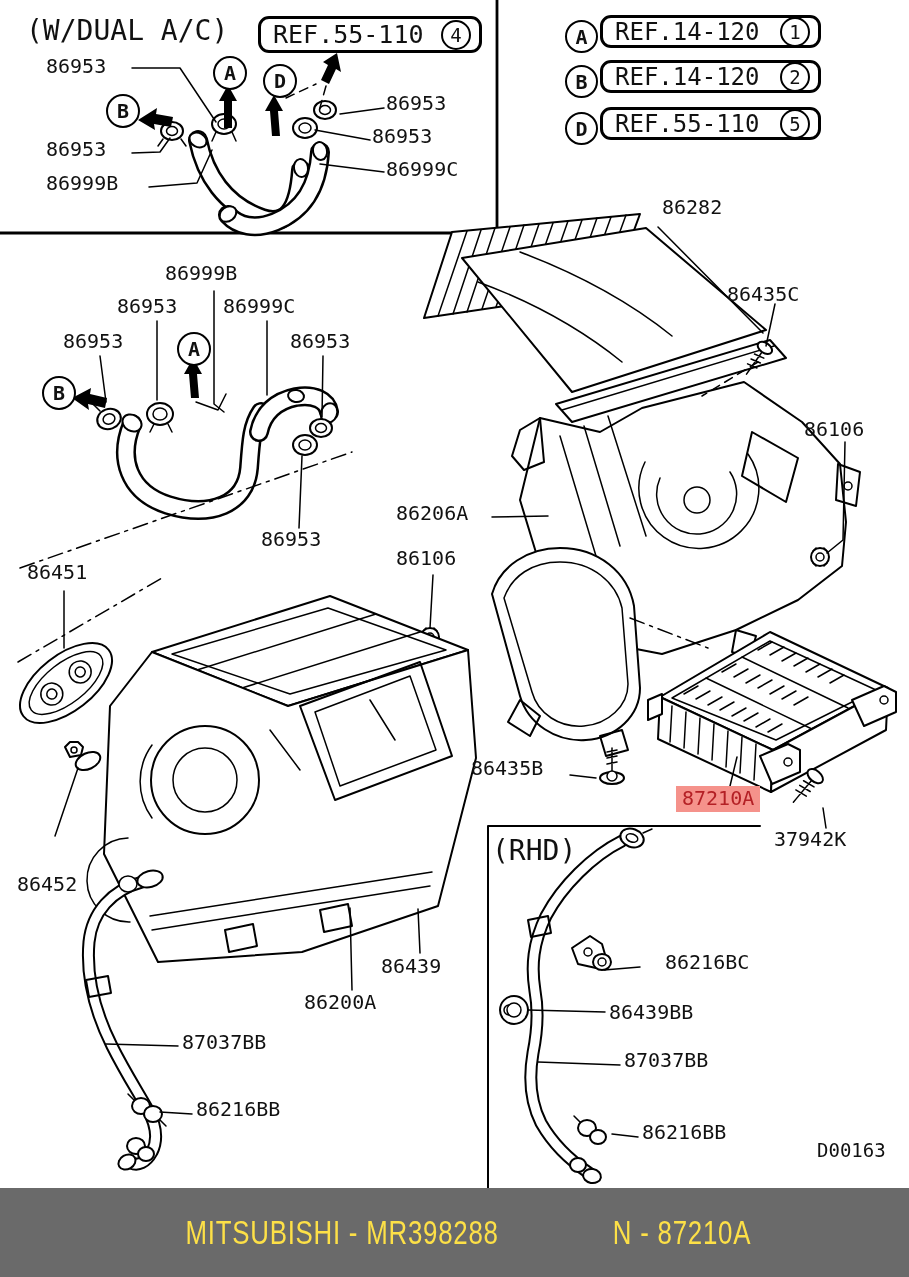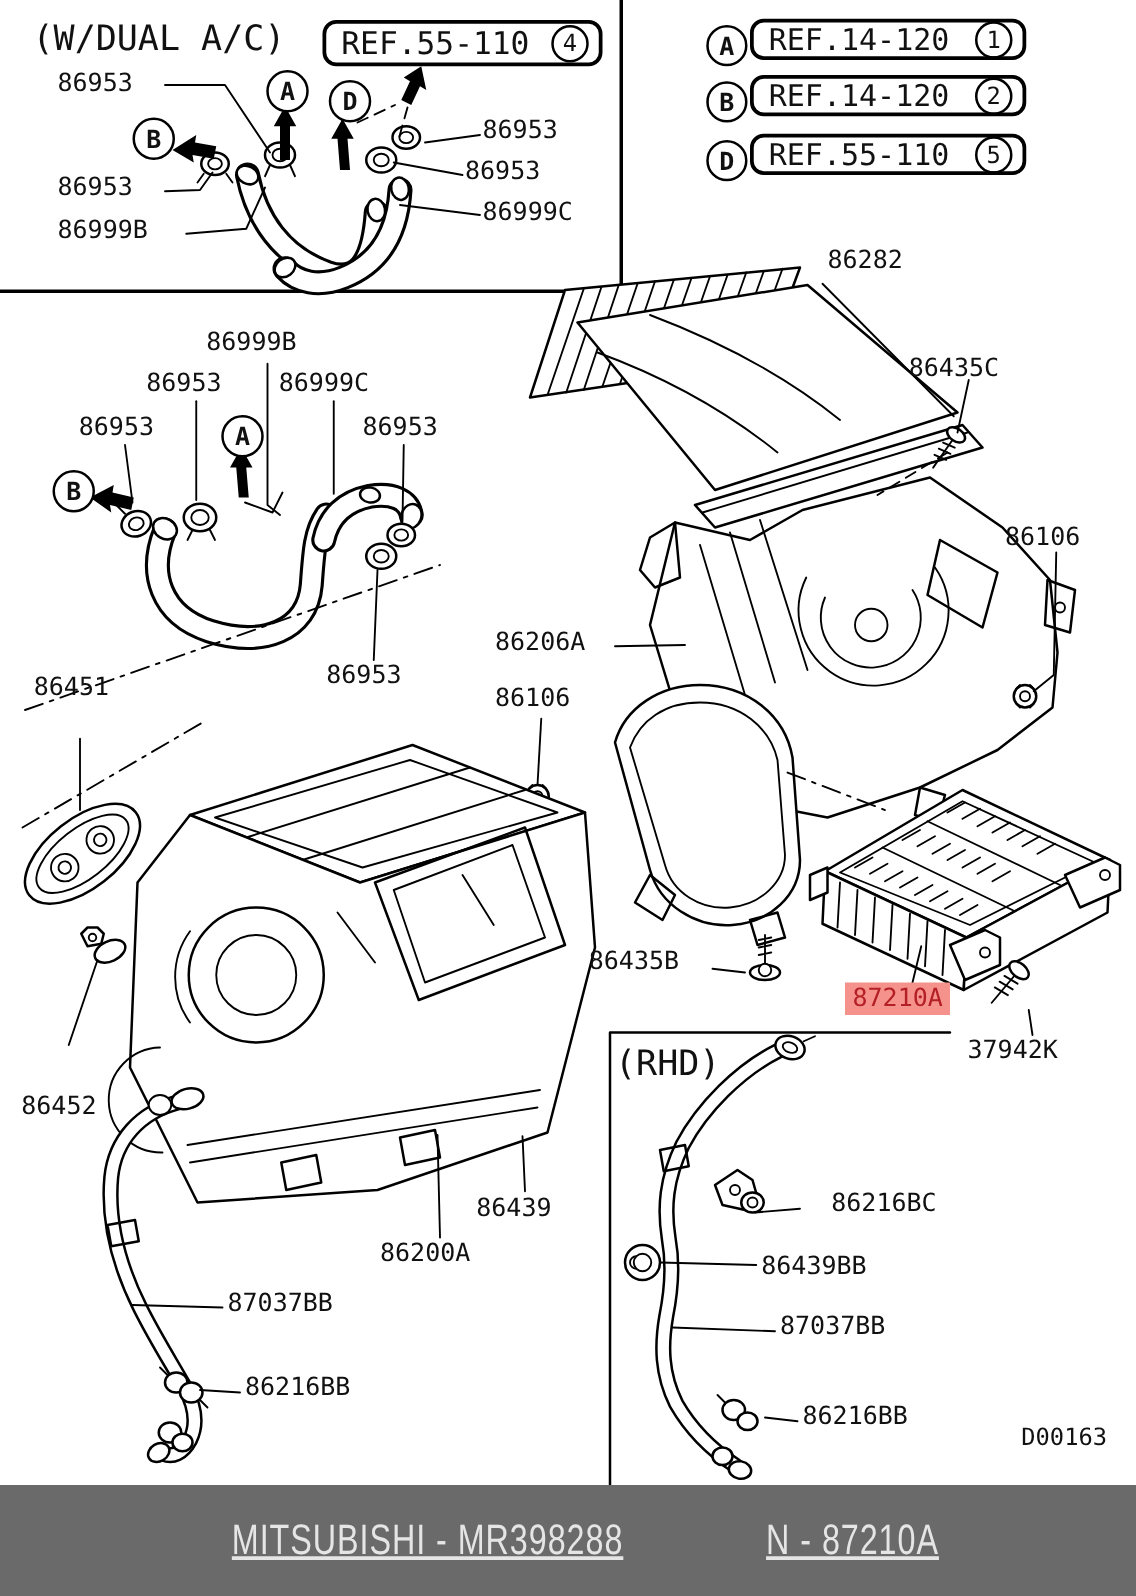--- a/index.html
+++ b/index.html
@@ -300,21 +300,21 @@
       <span>REF.14-120</span>
       <span class="numcirc">2</span>
     </div>
     <div class="letcirc" style="left:565px;top:112px;">D</div>
     <div class="refbox" style="left:600px;top:107px;width:195px;height:27px;font-size:24px;">
       <span>REF.55-110</span>
       <span class="numcirc">5</span>
     </div>
   </div>
 
-  <div id="footer" style="background: rgb(106, 106, 106); color: #e5e5e5; text-decoration: underline;">
+  <div id="footer" style="background: rgb(106, 106, 106); color: #fde047;">
     <span>MITSUBISHI - MR398288</span>
     <span>N - 87210A</span>
   </div>
 <div class="plabel" style="left: 46px; top: 55px;">86953</div>
     <div class="plabel" style="left: 46px; top: 138px;">86953</div>
     <div class="plabel" style="left: 46px; top: 172px;">86999B</div>
     <div class="plabel" style="left: 386px; top: 92px;">86953</div>
     <div class="plabel" style="left: 372px; top: 125px;">86953</div>
     <div class="plabel" style="left: 386px; top: 158px;">86999C</div>
     <div class="plabel" style="left: 165px; top: 262px;">86999B</div>
@@ -324,21 +324,21 @@
     <div class="plabel" style="left: 290px; top: 330px;">86953</div>
     <div class="plabel" style="left: 261px; top: 528px;">86953</div>
     <div class="plabel" style="left: 615px; top: 196px; margin-left: 47px;">86282</div>
     <div class="plabel" style="left: 727px; top: 283px;">86435C</div>
     <div class="plabel" style="left: 804px; top: 418px;">86106</div>
     <div class="plabel" style="left: 396px; top: 502px;">86206A</div>
     <div class="plabel" style="left: 396px; top: 547px;">86106</div>
     <div class="plabel" style="left: 471px; top: 757px;">86435B</div>
     <div class="plabel hl" style="left: 676px; top: 786px;">87210A</div>
     <div class="plabel" style="left: 774px; top: 828px;">37942K</div>
-    <div class="plabel" style="left: 27px; top: 538px;">86451</div>
+    <div class="plabel" style="left: 27px; top: 561px;">86451</div>
     <div class="plabel" style="left: 17px; top: 834px; margin-top: 39px;">86452</div>
     <div class="plabel" style="left: 381px; top: 955px;">86439</div>
     <div class="plabel" style="left: 304px; top: 991px;">86200A</div>
     <div class="plabel" style="left: 182px; top: 1031px;">87037BB</div>
     <div class="plabel" style="left: 196px; top: 1098px;">86216BB</div>
     <div class="plabel" style="left: 644px; top: 951px; margin-left: 21px;">86216BC</div>
     <div class="plabel" style="left: 609px; top: 1001px;">86439BB</div>
     <div class="plabel" style="left: 624px; top: 1049px;">87037BB</div>
     <div class="plabel" style="left: 642px; top: 1121px;">86216BB</div>
     <div class="plabel small" style="left: 795px; top: 1140px;">D00163</div>

